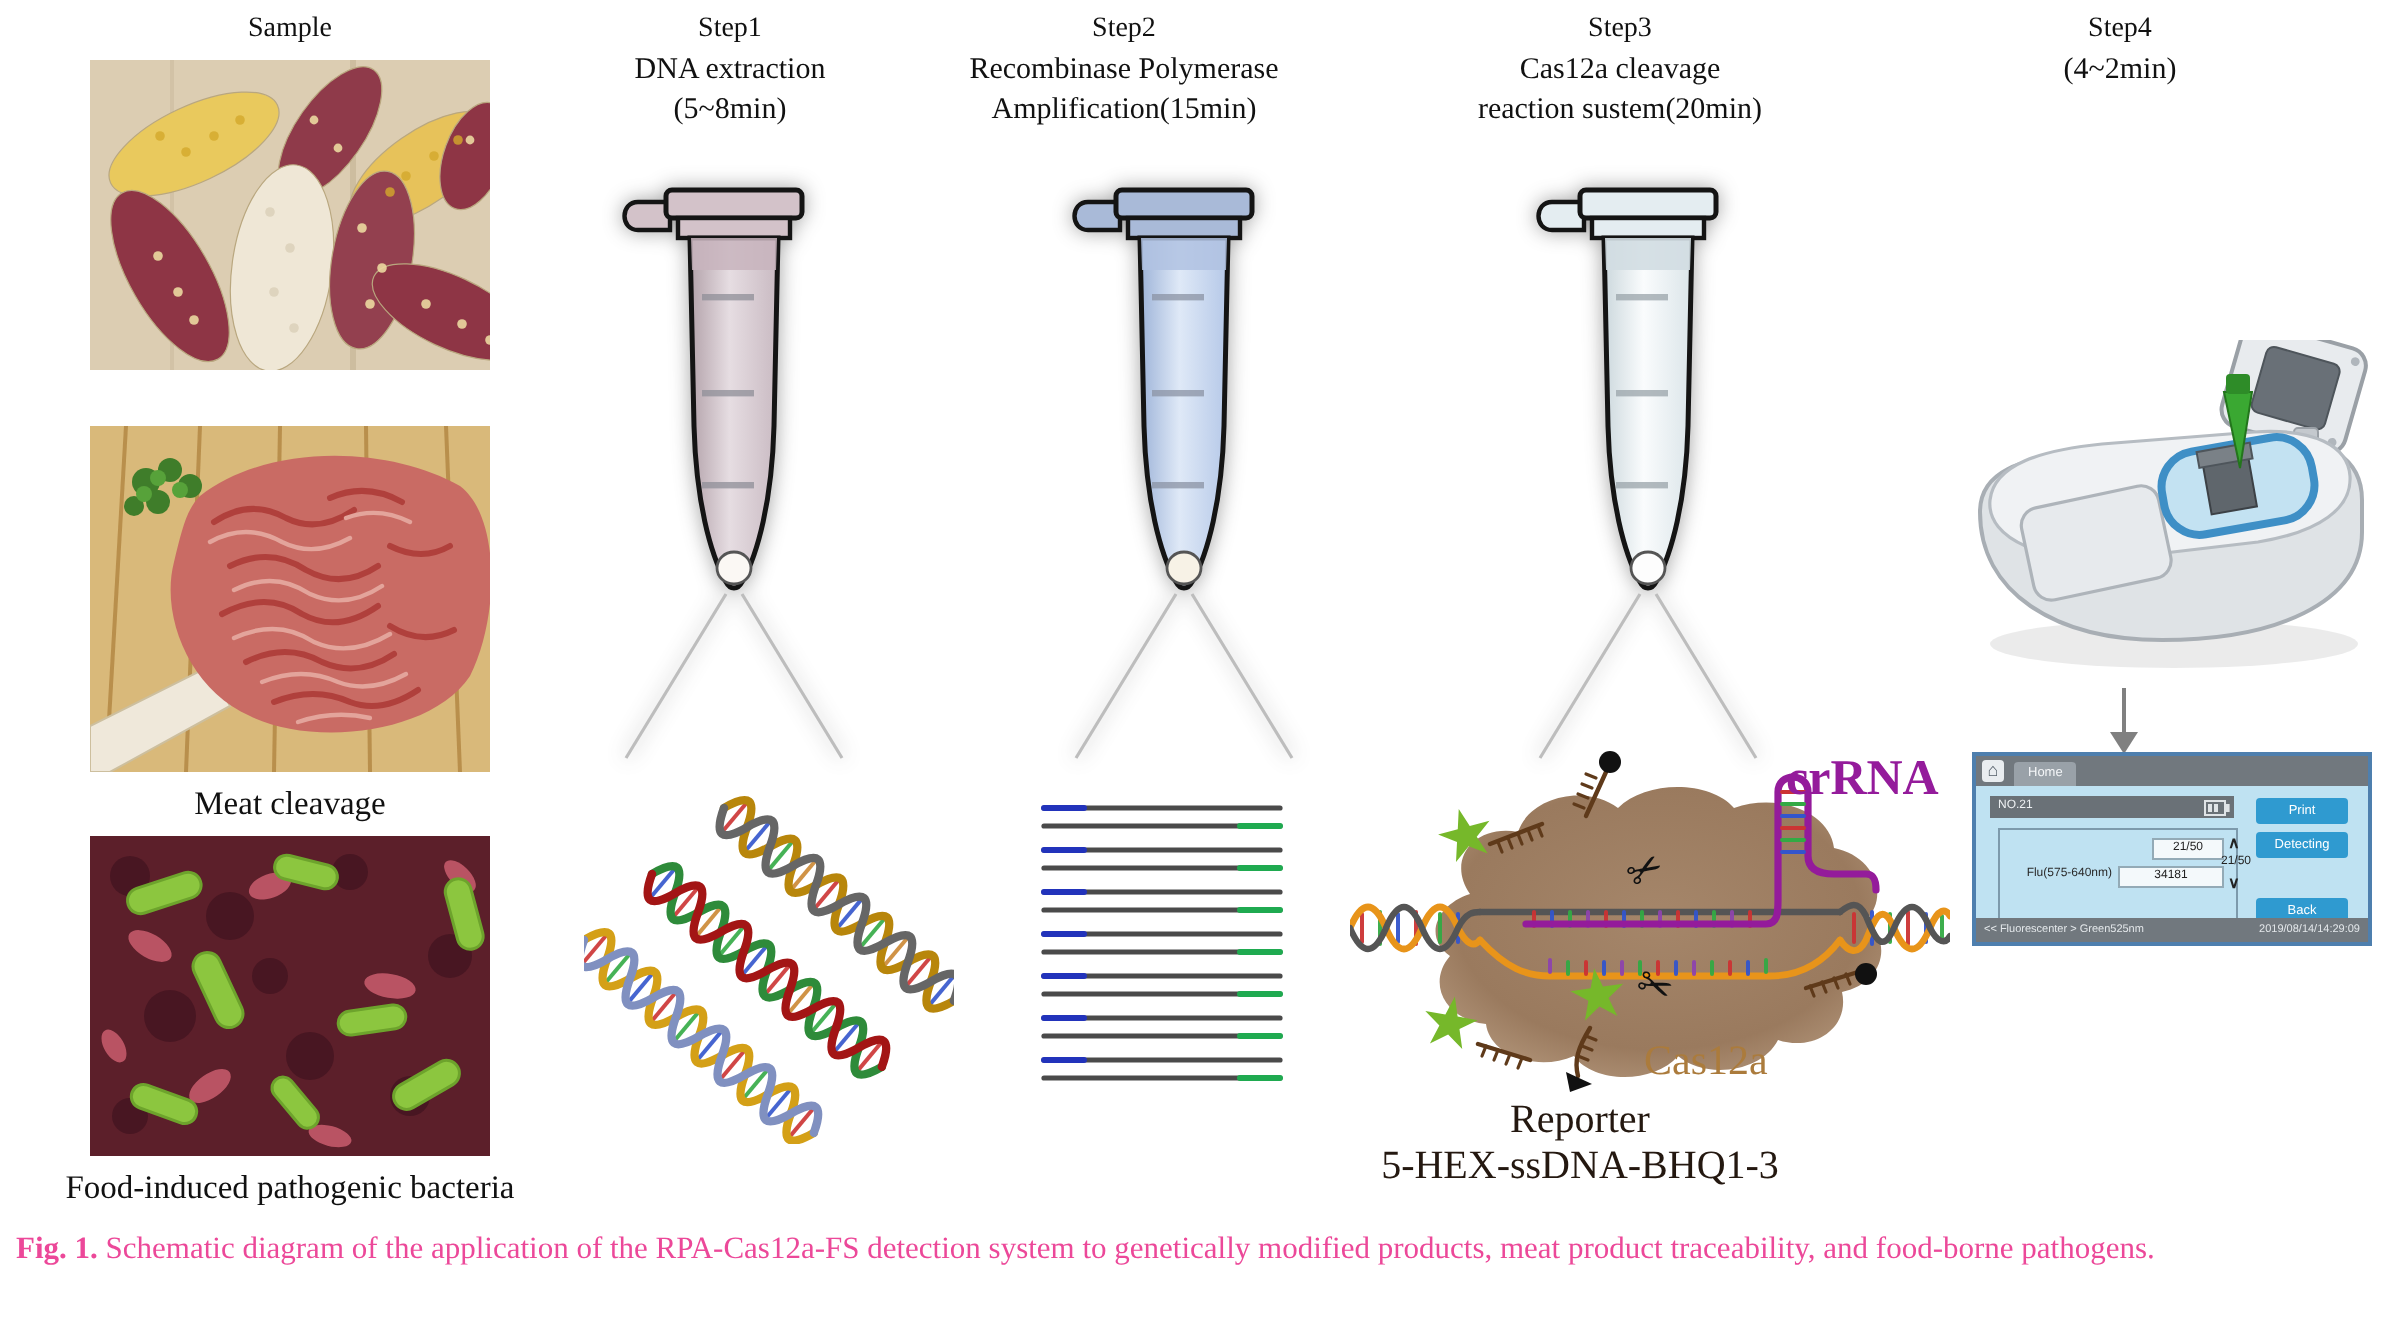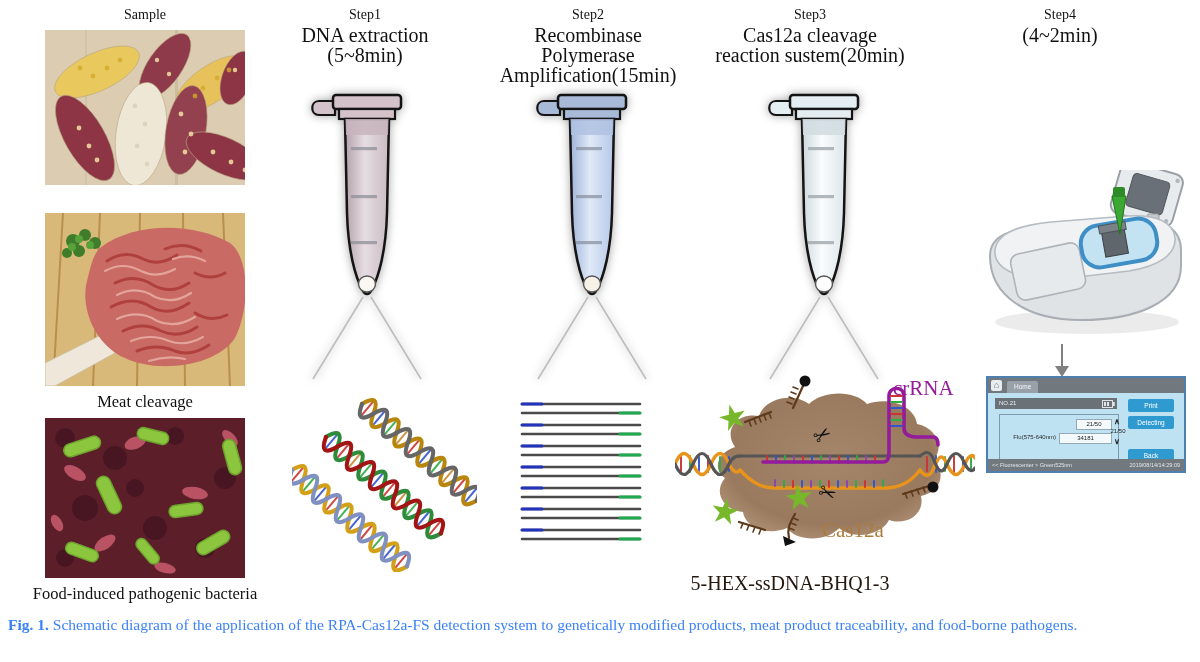--- a/index.html
+++ b/index.html
@@ -1,25 +1,25 @@
 <!DOCTYPE html>
 <html style="--crrna-purple: #941b9b; --cas12a-brown: #ab7b3c; --star-green: #76b82a; --blob-brown: #9a7a5e; --btn-blue: #2f9ad0; --tube1-body: #cfc2c8; --tube2-body: #c9d9ef; --tube3-body: #e9f0f3; --dna-orange: #e8941a; --amplicon-blue: #2233bb; --amplicon-green: #1faa50;"><head>
 <meta charset="utf-8">
 <style>
   html,body{margin:0;padding:0;background:#fff;}
   #fig{position:relative;width:1200px;height:662px;background:#fff;overflow:hidden;
        font-family:"Liberation Serif",serif;color:#111;}
   .abs{position:absolute;}
   .colhead{position:absolute;text-align:center;}
   .colhead .t{font-weight:normal;font-size:14px;line-height:20px;}
-  .colhead .s{font-size:20px;line-height:20px;}
+  .colhead .s{font-size:15px;line-height:20px;}
   .photo{position:absolute;overflow:hidden;}
   .plabel{position:absolute;text-align:center;font-size:16.5px;}
   .tube{position:absolute;filter:drop-shadow(0 0 5px rgba(50,50,50,.45));}
-  .lbl-crrna{position:absolute;font-size:21px;font-weight:normal;color:var(--crrna-purple,#941b9b);}
+  .lbl-crrna{position:absolute;font-size:25px;font-weight:bold;color:var(--crrna-purple,#941b9b);}
   .lbl-cas{position:absolute;font-size:21px;color:var(--cas12a-brown,#ab7b3c);}
   .lbl-rep{position:absolute;text-align:center;font-size:20px;color:#241810;}
   .screen{position:absolute;left:986px;top:376px;width:200px;height:97px;background:#bfe2f2;
           border:2px solid #4e7fae;box-sizing:border-box;font-family:"Liberation Sans",sans-serif;}
   .scr-top{position:absolute;left:0;top:0;right:0;height:15px;background:#71787e;}
   .home-ic{position:absolute;left:3px;top:2px;width:11px;height:11px;background:#e9edf0;border-radius:2px;
            font-size:9px;line-height:11px;text-align:center;color:#55606a;}
   .home-tab{position:absolute;left:19px;top:3px;height:12px;padding:0 7px;background:#99a1a8;color:#f4f6f8;
             font-size:6.5px;line-height:12px;border-radius:2px 2px 0 0;}
   .no-bar{position:absolute;left:7px;top:20px;width:122px;height:11px;background:#6a7177;color:#eef1f3;
@@ -30,36 +30,36 @@
   .flulab{position:absolute;left:14px;top:56px;width:54px;font-size:6px;color:#2a2a2a;text-align:right;}
   .btn{position:absolute;left:140px;width:46px;height:13px;background:var(--btn-blue,#2f9ad0);color:#fff;
        font-size:6.5px;line-height:13px;text-align:center;border-radius:2px;}
   .navg{position:absolute;font-size:8px;color:#222;font-weight:bold;}
   .navc{position:absolute;left:120px;top:50px;width:20px;font-size:6px;color:#222;text-align:center;}
   .scr-bot{position:absolute;left:0;bottom:0;right:0;height:12px;background:#71787e;color:#e3e7ea;
            font-size:5.5px;line-height:12px;}
   .scr-bot .l{position:absolute;left:4px;}
   .scr-bot .r{position:absolute;right:4px;}
   .caption{position:absolute;left:8px;top:614px;width:1184px;font-size:15.5px;line-height:1.45;
-           text-align:justify;color:#3b82f6;}
+           text-align:justify;color:#ec4899;}
 </style>
 </head>
 <body>
 
 <div id="fig">
 
   <div class="colhead" style="left:45px;top:5px;width:200px;">
     <div class="t">Sample</div>
   </div>
   <div class="colhead" style="left:285px;top:5px;width:160px;">
     <div class="t">Step1</div>
     <div class="s">DNA extraction</div>
     <div class="s">(5~8min)</div>
   </div>
-  <div class="colhead" style="left:488px;top:5px;width:200px;">
+  <div class="colhead" style="left:462px;top:5px;width:200px;">
     <div class="t">Step2</div>
     <div class="s">Recombinase Polymerase</div>
     <div class="s">Amplification(15min)</div>
   </div>
   <div class="colhead" style="left:710px;top:5px;width:200px;">
     <div class="t">Step3</div>
     <div class="s">Cas12a cleavage</div>
     <div class="s">reaction sustem(20min)</div>
   </div>
   <div class="colhead" style="left:950px;top:5px;width:220px;">
@@ -489,20 +489,21 @@
         </g>
     </g>
     <g fill="#111">
       <circle cx="130" cy="9" r="5.5"></circle>
       <circle cx="258" cy="115" r="5.5"></circle>
       <polygon points="108,164 121,170 110,174"></polygon>
     </g>
   </svg>
   <div class="lbl-crrna" style="left:893px;top:376px;width:72px;">crRNA</div>
   <div class="lbl-cas" style="left:822px;top:518px;width:80px;">Cas12a</div>
+  <div class="lbl-rep" style="left:700px;top:549px;width:180px;">Reporter</div>
   <div class="lbl-rep" style="left:675px;top:572px;width:230px;">5-HEX-ssDNA-BHQ1-3</div>
 
   <svg class="abs" style="left:975px;top:170px;" width="215" height="180">
     <ellipse cx="112" cy="152" rx="92" ry="12" fill="#000" opacity="0.08"></ellipse>
 
     <g transform="rotate(16 168 30)">
       <rect x="138" y="-4" width="64" height="54" rx="9" fill="#e8ebee" stroke="#9aa0a6" stroke-width="2"></rect>
       <rect x="152" y="6" width="38" height="34" rx="4" fill="#697077" stroke="#4e555b"></rect>
       <circle cx="146" cy="2" r="2.2" fill="#b0b6bc"></circle>
         <circle cx="196" cy="2" r="2.2" fill="#b0b6bc"></circle>

